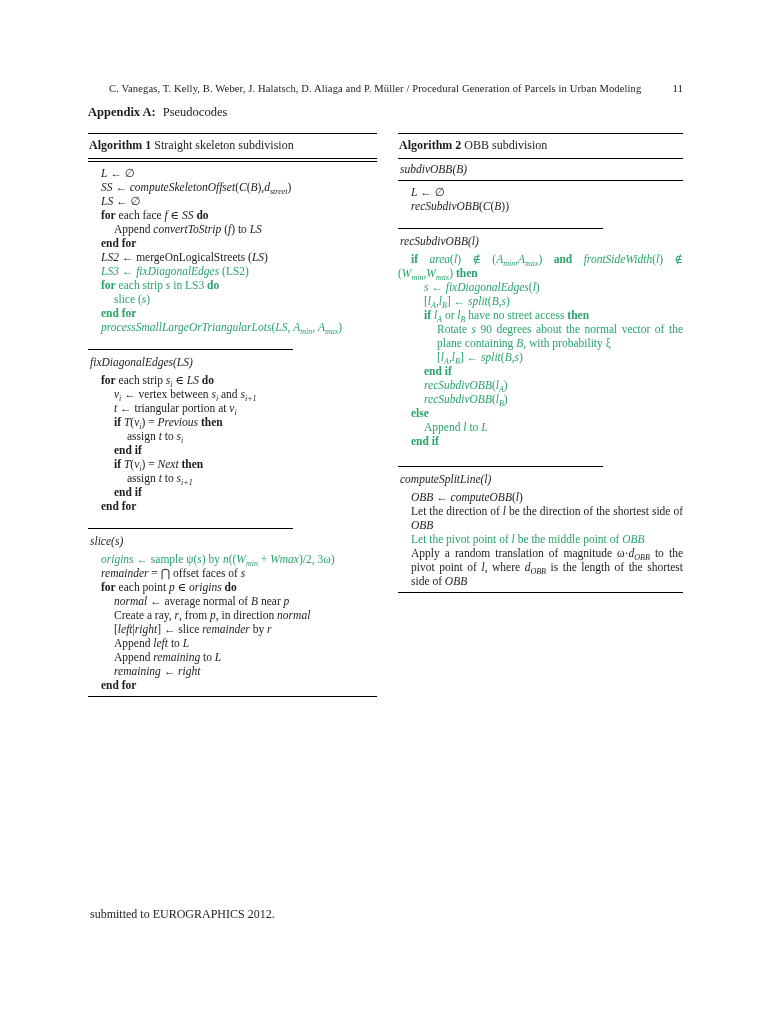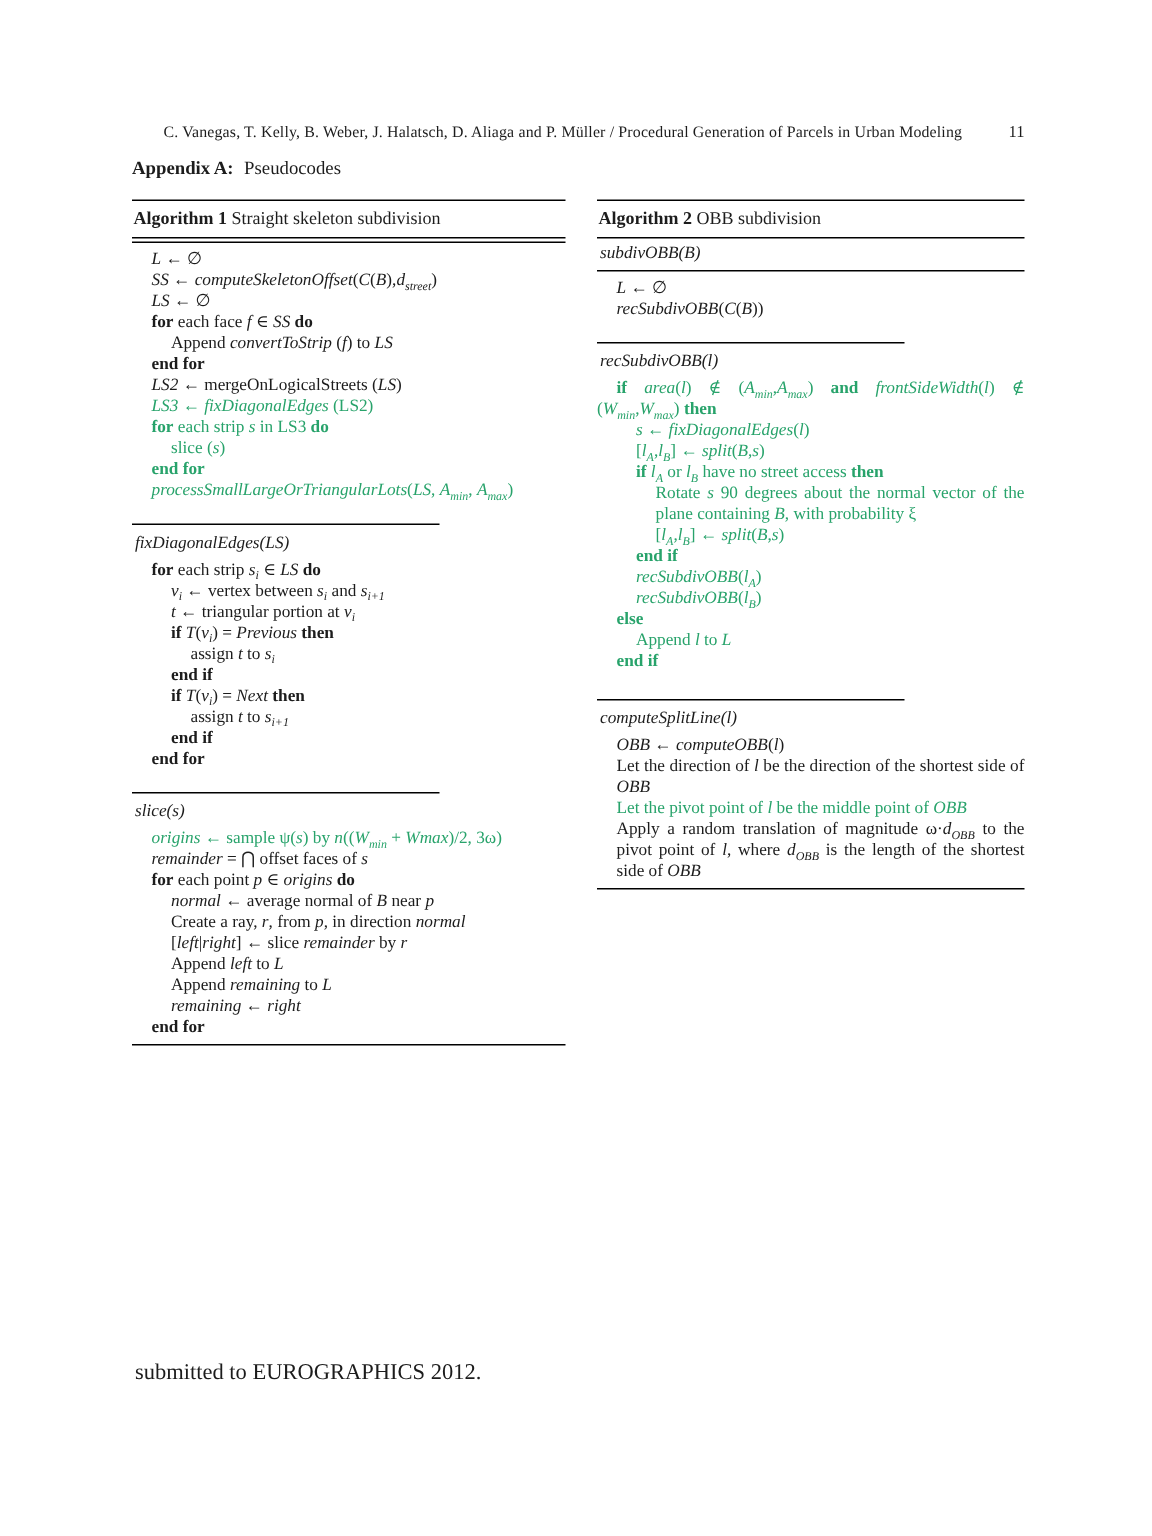--- a/index.html
+++ b/index.html
@@ -36,21 +36,21 @@
   .ln i{font-style:italic;}
   .ln b{font-weight:bold;font-style:normal;margin-top:25px;}
   .ln sub{font-size:8px;font-style:italic;line-height:0;}
   .ln.green{color:var(--accent-green,#28a36b);}
   .ln.justify{text-align:justify;}
   .ln.ind1{padding-left:13px;}
   .ln.ind2{padding-left:26px;}
   .ln.ind3{padding-left:39px;}
   .ln.hang{padding-left:0;text-indent:13px;}
   
-  .footer{position:absolute;left:90px;top:907px;font-size:15px;}
+  .footer{position:absolute;left:90px;top:907px;font-size:12px;}
 </style>
 </head>
 <body>
 
 <div class="page">
 
   <div class="running-head">
     <span class="rh-text">C. Vanegas, T. Kelly, B. Weber, J. Halatsch, D. Aliaga and P. Müller / Procedural Generation of Parcels in Urban Modeling</span>
     <span class="rh-page">11</span>
   </div>

